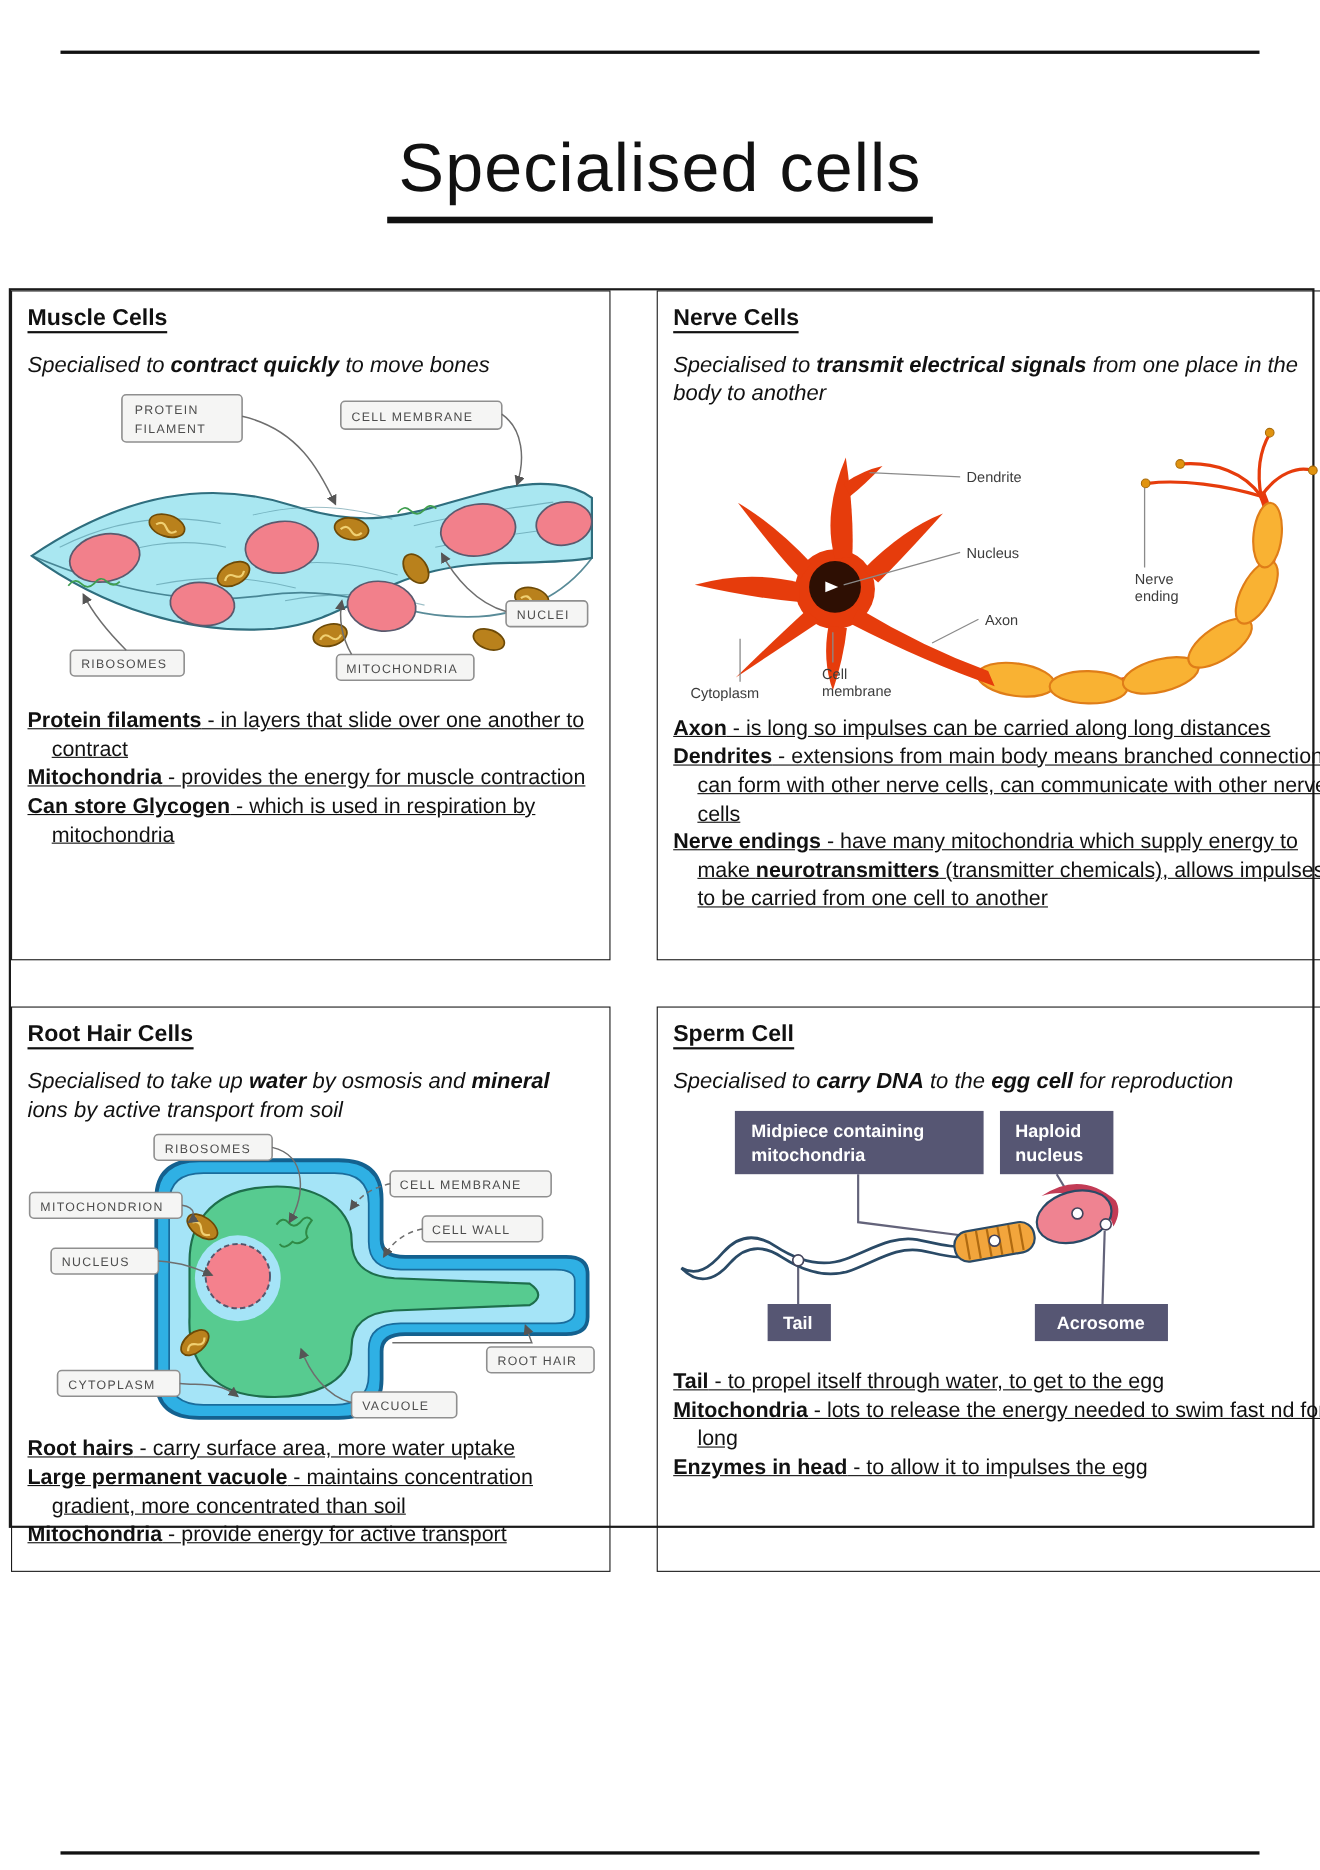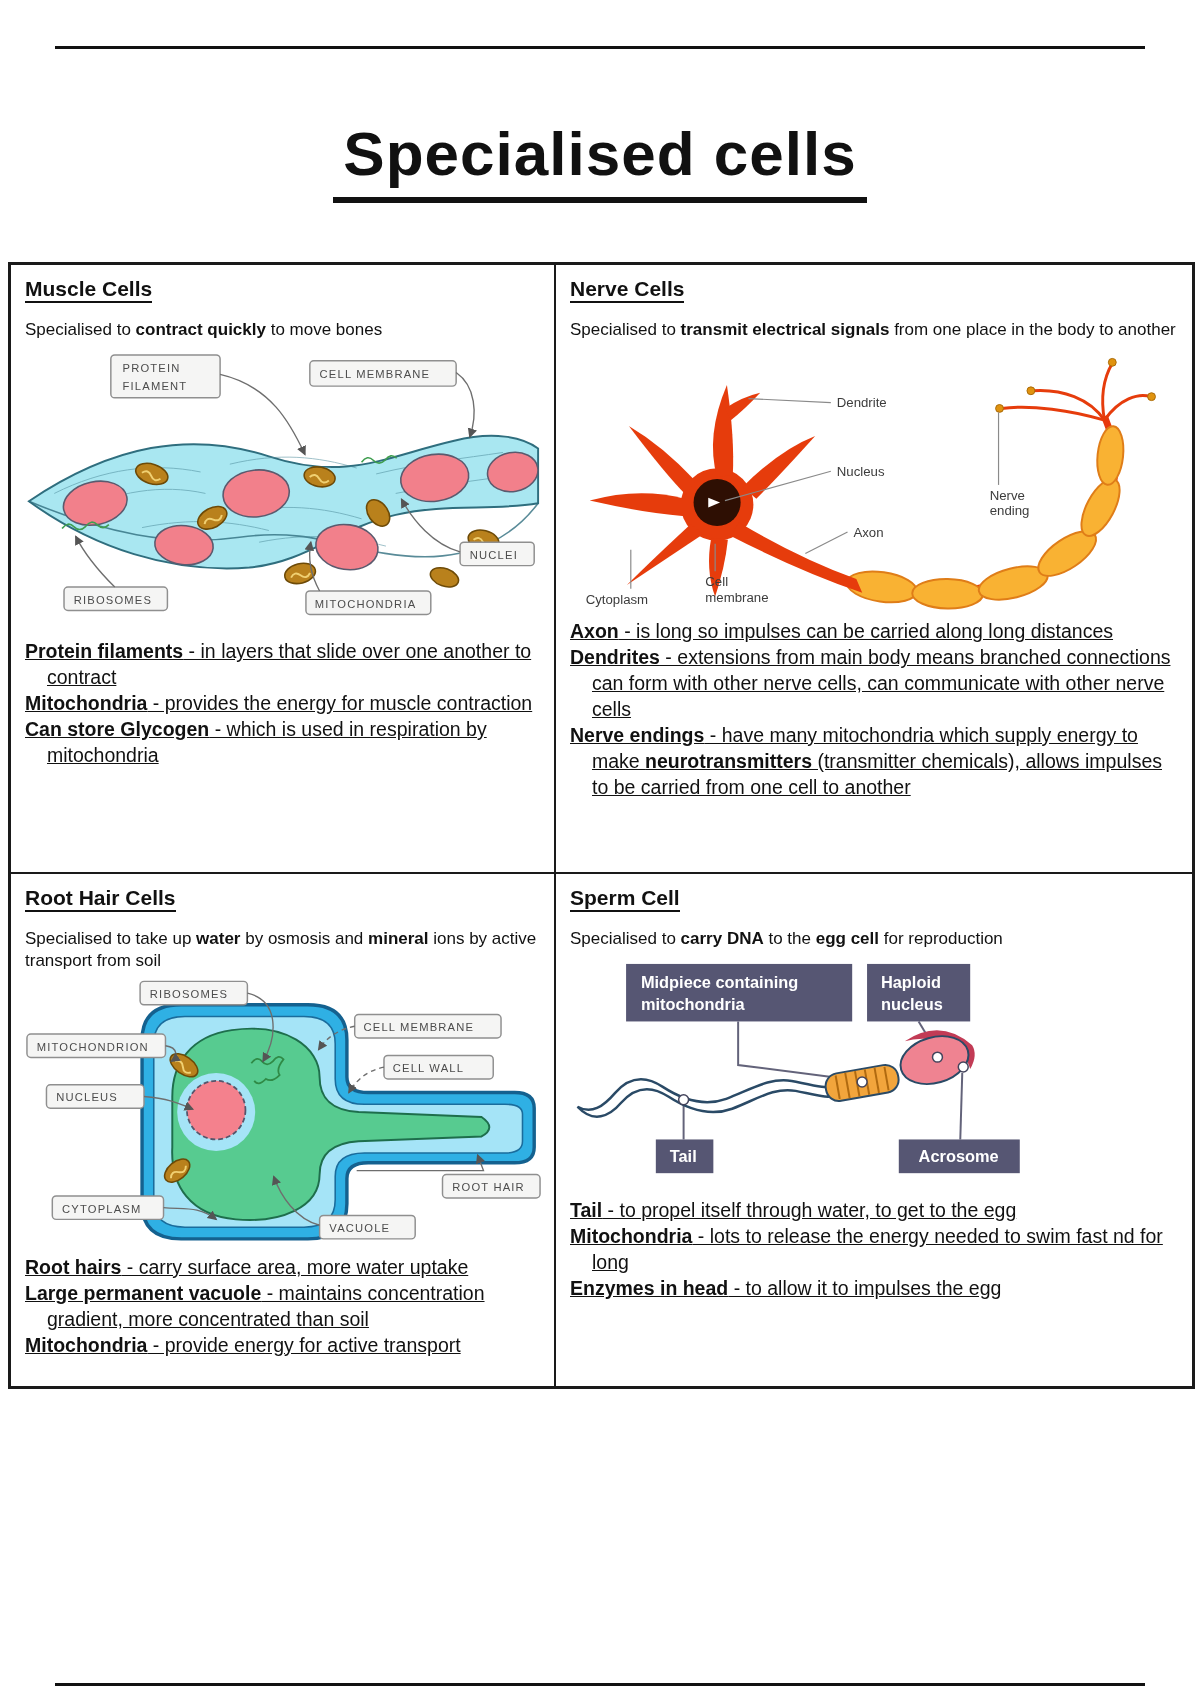--- a/index.html
+++ b/index.html
@@ -2,29 +2,29 @@
 <html><head>
 <meta charset="utf-8">
 <style>
   html,body{margin:0;padding:0;background:#e9e9e9;}
   .page{width:1200px;height:1700px;background:#ffffff;position:relative;margin:0 auto;
         font-family:"Liberation Sans", sans-serif;color:#111;overflow:hidden;}
   .rule{position:absolute;left:55px;right:55px;height:3px;background:#111;}
   .rule.top{top:46px;}
   .rule.bottom{bottom:14px;}
   h1.title{position:absolute;top:118px;left:0;right:0;text-align:center;margin:0;}
-  h1.title span{display:inline-block;font-size:62px;font-weight:bold;letter-spacing:1px;
+  h1.title span{display:inline-block;font-size:62px;font-weight:normal;letter-spacing:1px;
         border-bottom:6px solid #111;padding:0 10px 8px 10px;}
   .grid{position:absolute;top:262px;left:8px;width:1183px;height:1123px;
         display:grid;grid-template-columns:545px 638px;grid-template-rows:609px 514px;
-        border:2px solid #1a1a1a;}
+        border:2px solid #1a1a1a;gap:42px;}
   .cellbox{border:1px solid #1a1a1a;padding:12px 14px 6px 14px;box-sizing:border-box;overflow:hidden;}
   h2.head{margin:0 0 18px 0;font-size:21px;}
   h2.head span{border-bottom:2px solid #111;padding-bottom:1px;}
-  p.intro{margin:0 0 6px 0;font-size:17px;line-height:1.32;}
+  p.intro{margin:0 0 6px 0;font-size:20px;line-height:1.32;font-style:italic;}
   .points{margin-top:4px;}
   .points p.point{margin:0;font-size:19.5px;line-height:1.33;padding-left:22px;text-indent:-22px;text-decoration:underline;}
   svg.diagram{display:block;}
   .tag-rect{fill:#f5f5f4;stroke:#8f8f8f;stroke-width:1.5;}
   .tag-text{font-family:"Liberation Sans",sans-serif;font-size:11.5px;fill:#4c4c4c;letter-spacing:1.2px;}
   .conn{fill:none;stroke:#6e6e6e;stroke-width:1.4;}
   .conn.dash{stroke-dasharray:5 4;}
   .nlabel{font-family:"Liberation Sans",sans-serif;font-size:13.5px;fill:#3c3c3c;}
   .nline{stroke:#8a8a8a;stroke-width:1.2;}
   .sbox{fill:#565673;}

